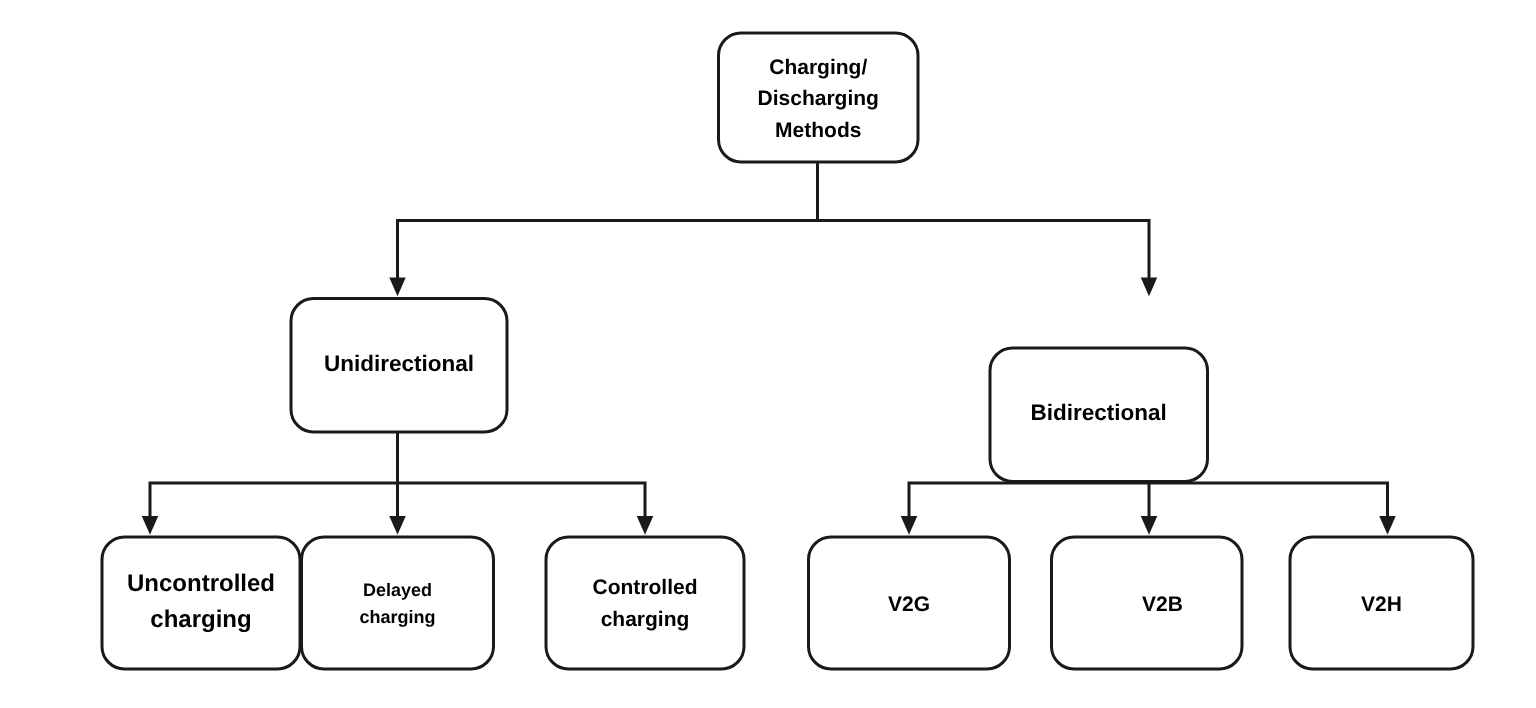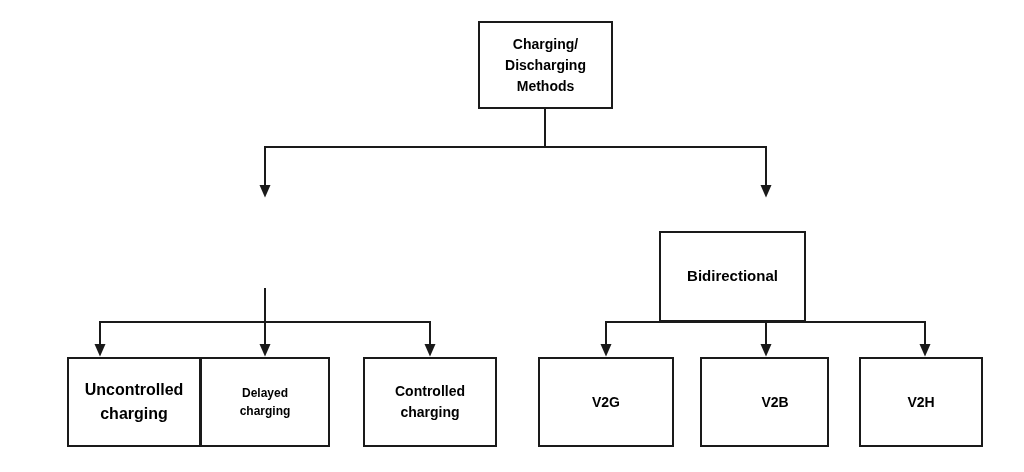--- a/index.html
+++ b/index.html
@@ -20,21 +20,21 @@
     left: 0;
     top: 0;
     width: 1024px;
     height: 472px;
   }
   .node {
     position: absolute;
     box-sizing: border-box;
     background: #ffffff;
     border: 2px solid #1a1a1a;
-    border-radius: 0;
+    border-radius: 16px;
     display: flex;
     align-items: center;
     justify-content: center;
     text-align: center;
     font-weight: bold;
     color: #000000;
     white-space: pre-line;
     line-height: 1.5;
   }
   .node-root        { left: 478px; top: 21px;  width: 135px; height: 88px; font-size: 14px; }
@@ -77,20 +77,23 @@
       <polygon points="919.5,344 930.5,344 925,356.5"></polygon>
     </g>
   </svg>
 
   <div class="node node-root">
     <span>Charging/
 Discharging
 Methods</span>
   </div>
 
+  <div class="node node-uni">
+    <span>Unidirectional</span>
+  </div>
 
   <div class="node node-bi">
     <span>Bidirectional</span>
   </div>
 
   <div class="node node-uncontrolled">
     <span>Uncontrolled
 charging</span>
   </div>
 

